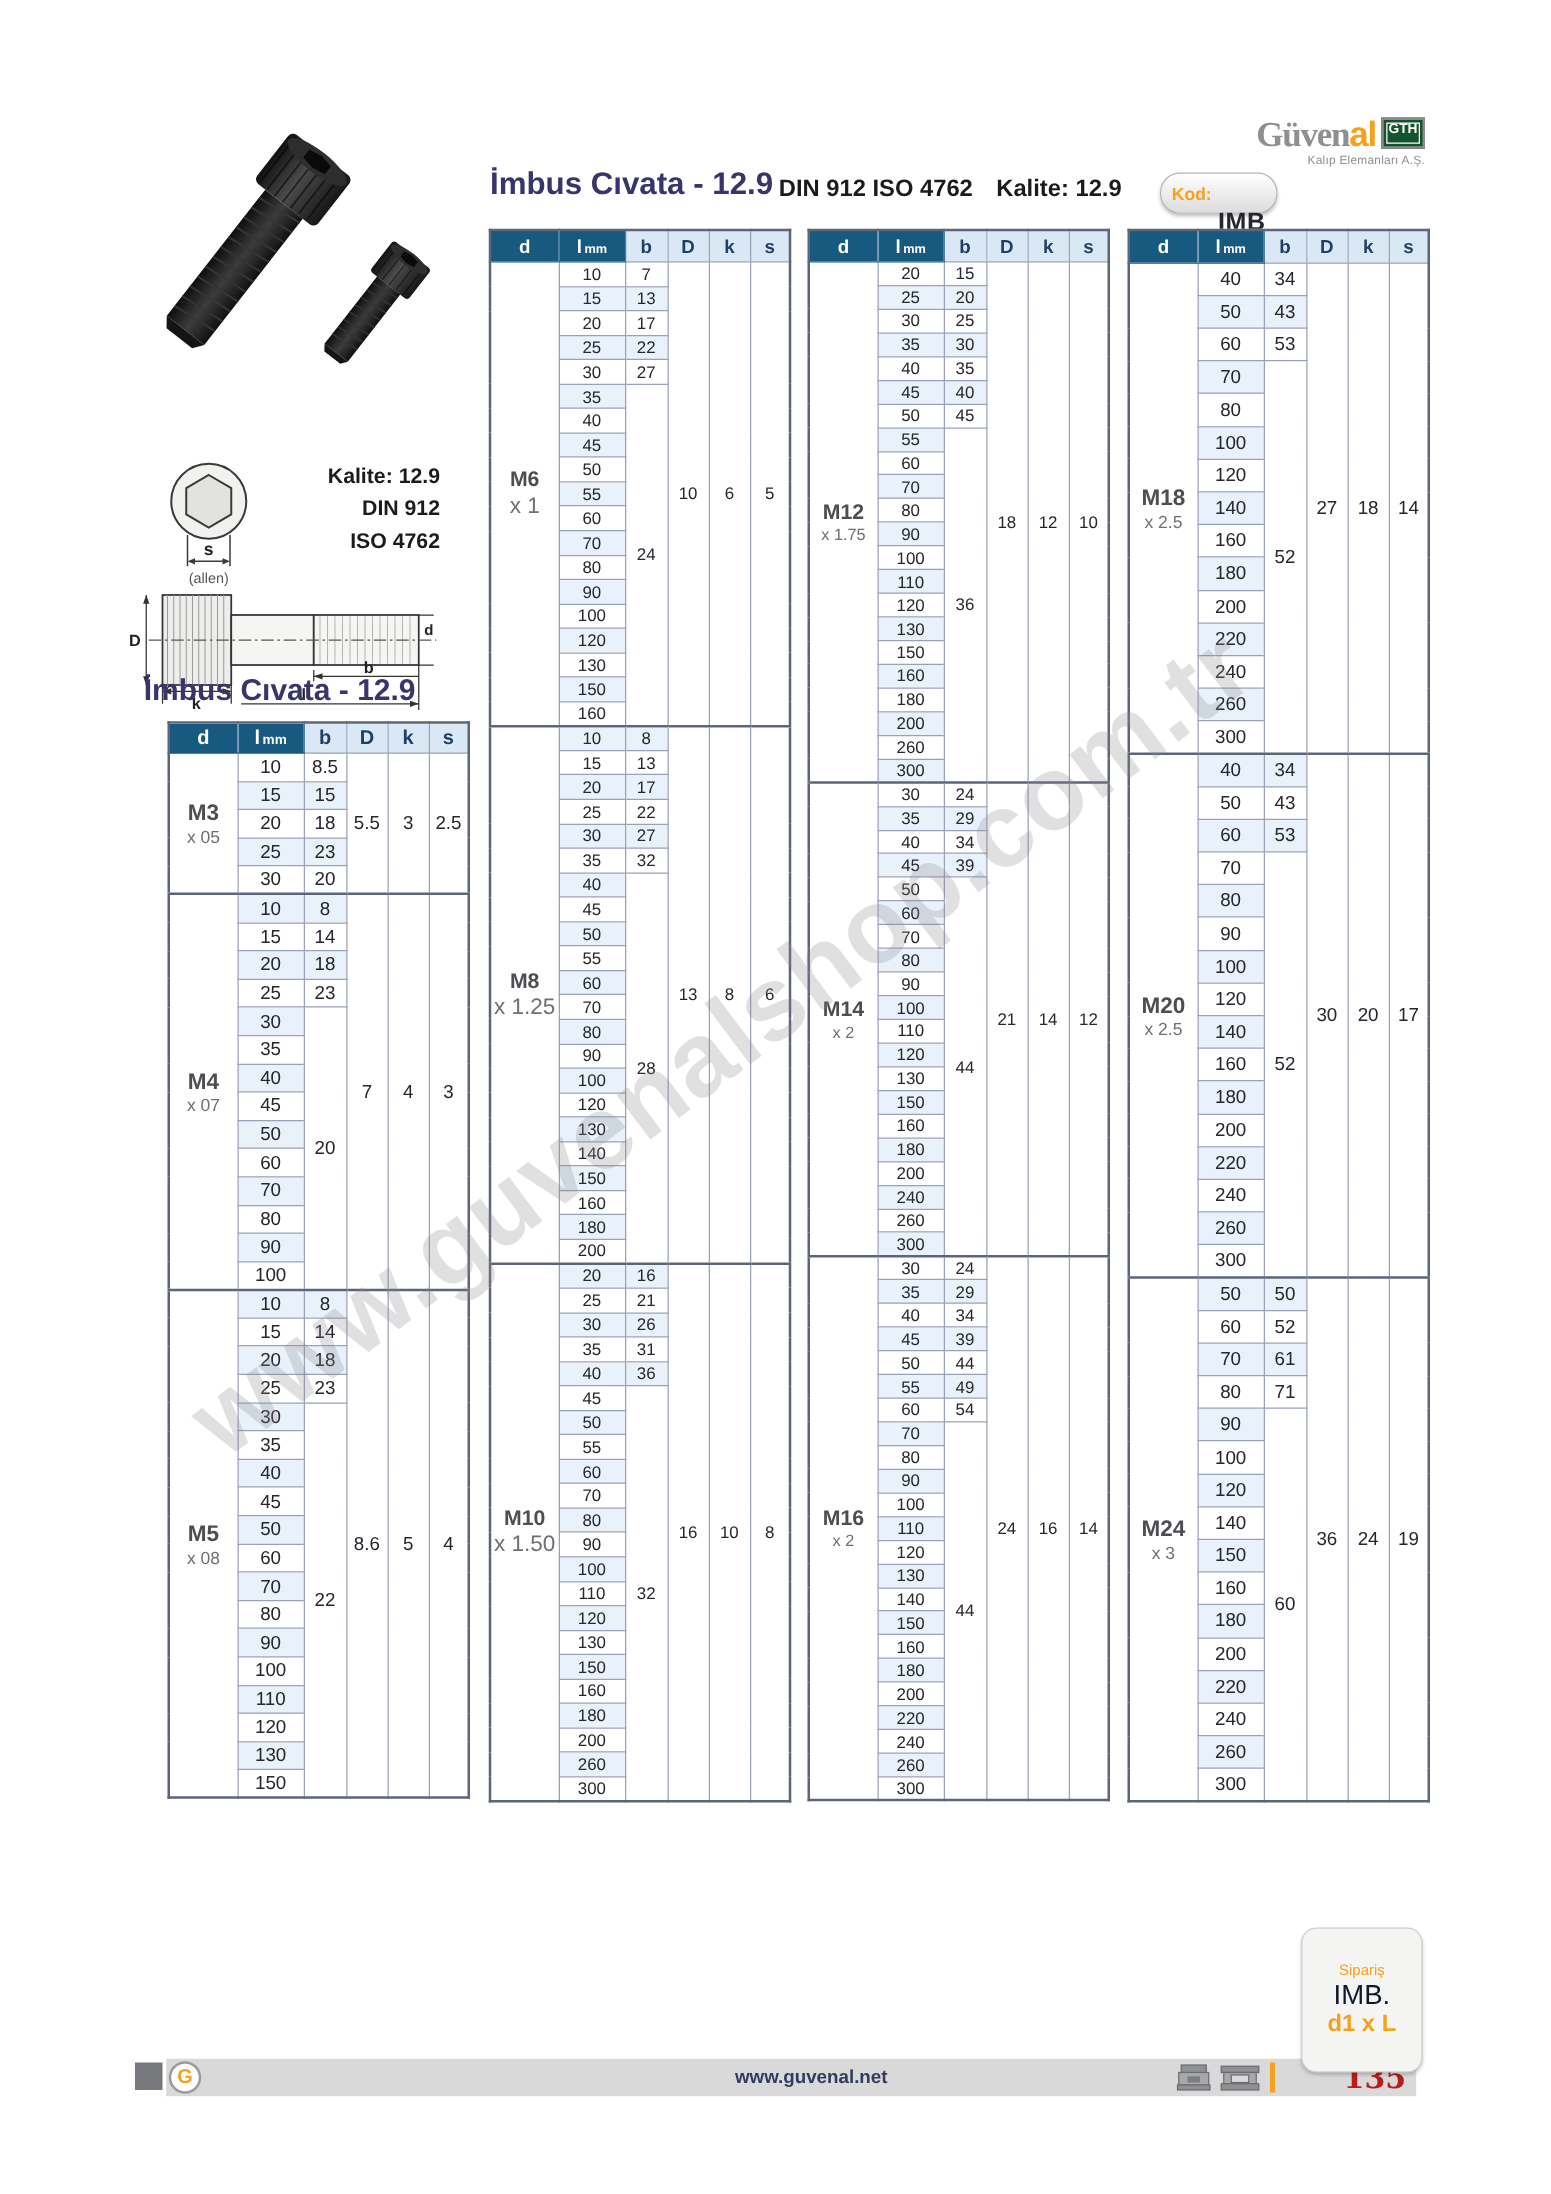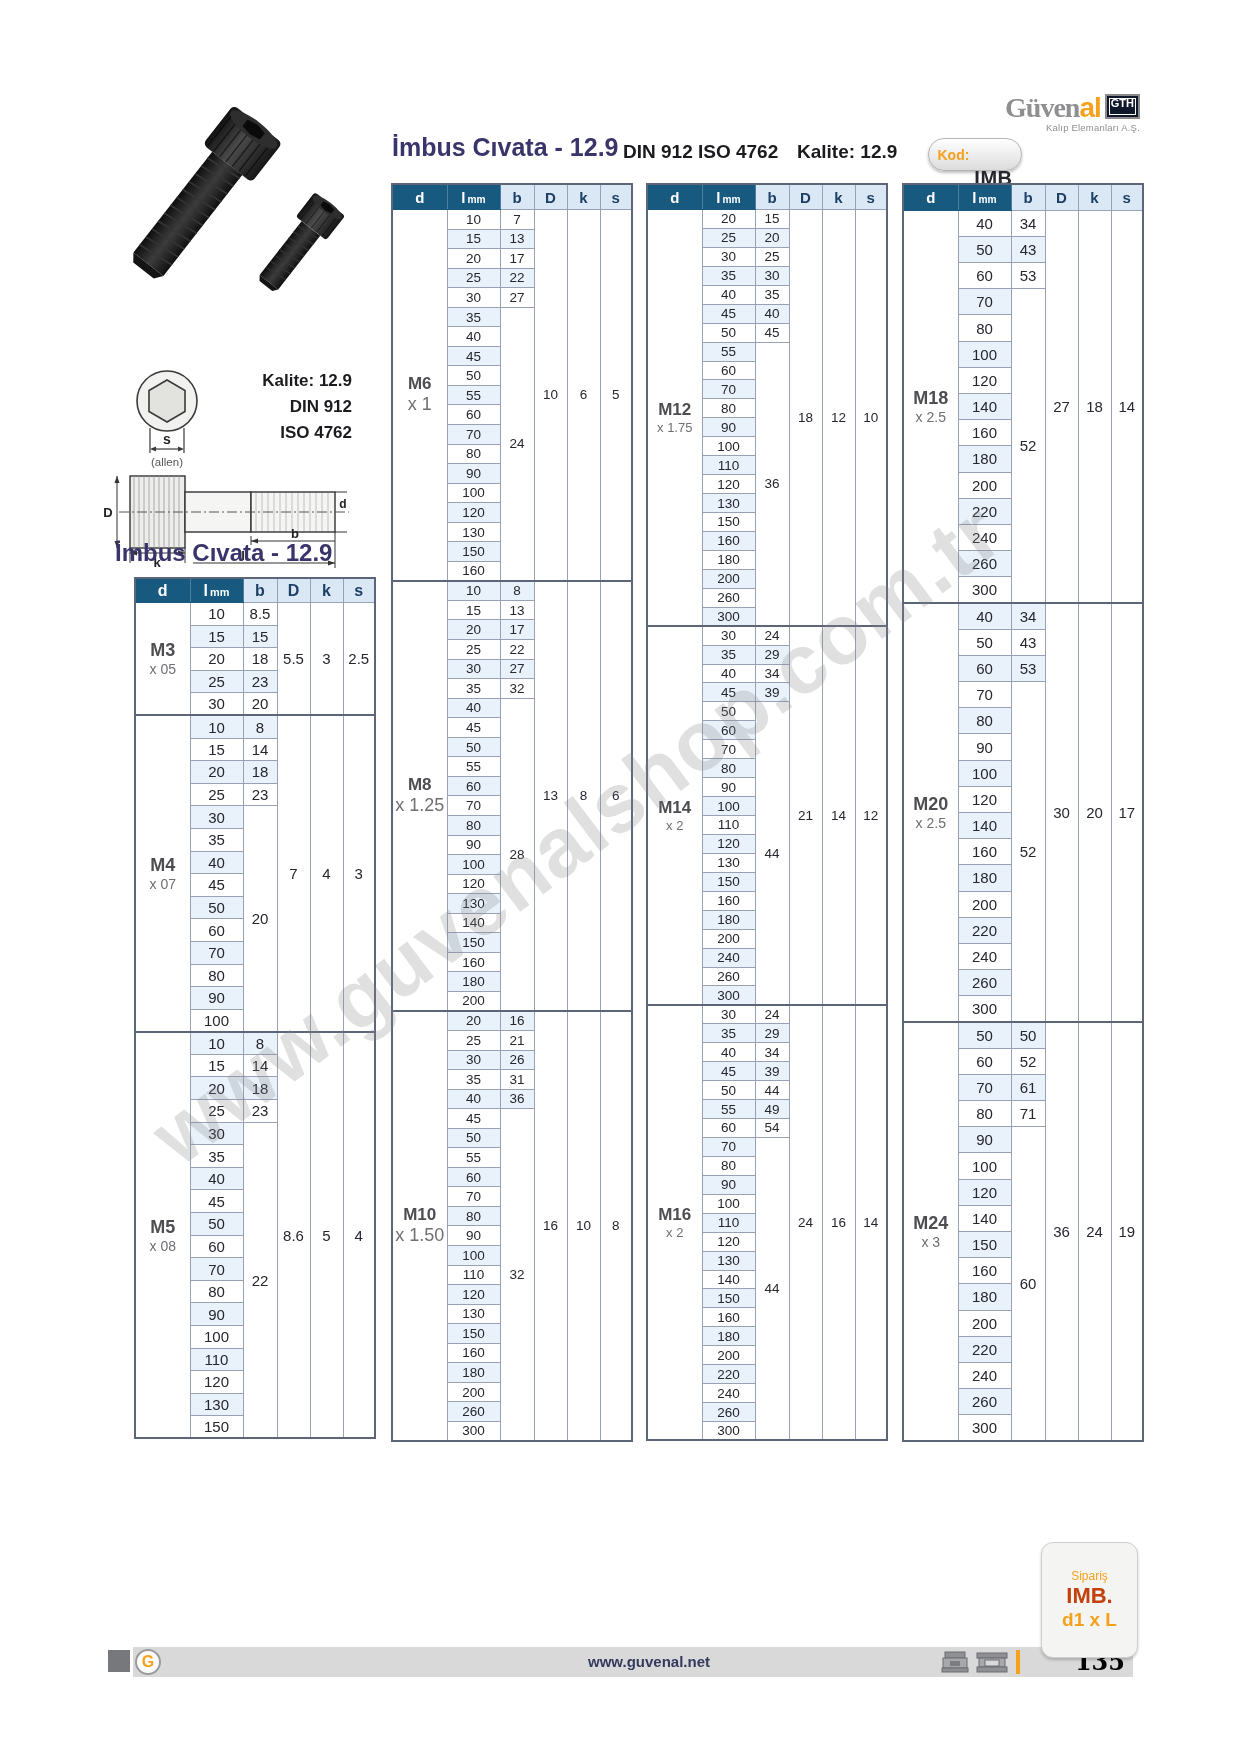--- a/index.html
+++ b/index.html
@@ -4,21 +4,21 @@
 <style>
   html,body{margin:0;padding:0;background:#fff;}
   body{width:1241px;height:1755px;position:relative;font-family:"Liberation Sans",sans-serif;-webkit-font-smoothing:antialiased;}
   #page{position:absolute;inset:0;overflow:hidden;}
 
   
   .brand{position:absolute;left:1000px;top:92px;width:140px;text-align:right;}
   .brand-line{font-weight:bold;font-size:28px;letter-spacing:-1px;white-space:nowrap;display:flex;align-items:center;justify-content:flex-end;gap:4px;}
   .brand-gray{color:#8f8f91;font-family:Liberation Serif, serif;}
   .brand-orange{color:#f5a11c;}
-  .gth{display:inline-block;background:#0f172a;color:#fff;font-size:11px;font-weight:bold;letter-spacing:0;padding:2px 4px 8px 4px;border:2px solid #8b8b8d;outline:1px solid #fff;outline-offset:-5px;line-height:11px;position:relative;top:-2px;}
+  .gth{display:inline-block;background:#14532d;color:#fff;font-size:11px;font-weight:bold;letter-spacing:0;padding:2px 4px 8px 4px;border:2px solid #8b8b8d;outline:1px solid #fff;outline-offset:-5px;line-height:11px;position:relative;top:-2px;}
   .brand-sub{font-size:9.5px;color:#8f8f91;margin-top:-2px;letter-spacing:.2px;}
 
   .page-title{position:absolute;left:392px;top:133px;font-size:25px;font-weight:bold;color:#39356b;}
   .std-text{position:absolute;left:623px;top:141px;font-size:19px;font-weight:bold;color:#1b1b1f;}
   .quality-text{position:absolute;left:797px;top:141px;font-size:19px;font-weight:bold;color:#1b1b1f;}
   .kod-badge{position:absolute;left:928px;top:138px;width:92px;height:31px;border-radius:16px;background:linear-gradient(#ffffff,#dcdcdc);border:1px solid #b5b5b5;box-shadow:0 2px 3px rgba(0,0,0,.25);display:flex;align-items:center;justify-content:center;gap:5px;}
   .kod-label{color:#f5a11c;font-size:14px;font-weight:bold;}
   .kod-value{color:#26262e;font-size:20px;font-weight:bold;letter-spacing:.5px;margin-top:48px;}
 
   
@@ -46,31 +46,31 @@
   .g2 tr{height:19.55px;} .g2{font-size:13.5px;} .g2 th{height:24px;font-size:15px;} .g2 .dname{font-size:17px;} .g2 .dpitch{font-size:18px;}
   .g3 tr{height:18.95px;} .g3{font-size:13.5px;} .g3 th{height:24px;font-size:15px;} .g3 .dname{font-size:17px;} .g3 .dpitch{font-size:13px;}
   .g4 tr{height:26.2px;} .g4{font-size:15px;} .g4 th{height:24px;font-size:15px;} .g4 .dname{font-size:18px;} .g4 .dpitch{font-size:14px;}
 
   
   .watermark{position:absolute;left:60px;top:790px;width:1020px;text-align:center;font-size:84px;font-weight:bold;color:rgba(135,135,140,.26);transform:rotate(-37deg);transform-origin:50% 50%;pointer-events:none;white-space:nowrap;letter-spacing:1px;z-index:50;}
 
   
   .order-box{position:absolute;left:1041px;top:1542px;width:95px;height:114px;background:#f4f4f3;border:1px solid #cfcfcf;border-radius:12px;box-shadow:0 2px 3px rgba(0,0,0,.2);display:flex;flex-direction:column;align-items:center;justify-content:center;gap:2px;z-index:40;}
   .ob-label{color:#f5a11c;font-size:12px;}
-  .ob-code{color:#c2410c;font-size:22px;font-weight:bold;line-height:22px;}
+  .ob-code{color:#0f172a;font-size:22px;font-weight:normal;line-height:22px;}
   .ob-formula{color:#f5a11c;font-size:19px;font-weight:bold;}
 
   
   .footer-square{position:absolute;left:108px;top:1650px;width:22px;height:22px;background:#77787b;}
   .footer-bar{position:absolute;left:133px;top:1647px;width:1000px;height:30px;background:#d9d9d9;}
   .footer-glogo{position:absolute;left:2px;top:2px;width:26px;height:26px;border-radius:50%;background:#fff;border:2px solid #9a9a9c;box-sizing:border-box;color:#f5a11c;font-weight:bold;font-size:16px;line-height:22px;text-align:center;}
   .footer-site{position:absolute;left:0;right:0;top:0;height:30px;line-height:30px;text-align:center;color:#333a5e;font-weight:bold;font-size:15px;margin-left:32px;}
   .footer-icons{position:absolute;right:125px;top:4px;display:flex;gap:7px;}
   .footer-divider{position:absolute;right:113px;top:3px;width:4px;height:24px;background:#f5a11c;}
-  .footer-page{position:absolute;right:8px;top:0;height:30px;line-height:30px;font-family:"DejaVu Serif",serif;font-size:24px;font-weight:bold;color:#000000;}
+  .footer-page{position:absolute;right:8px;top:0;height:30px;line-height:30px;font-family:"DejaVu Serif",serif;font-size:24px;font-weight:bold;color:#b91c1c;}
 </style>
 </head>
 <body>
 
 <div id="page">
 
   <svg class="photo" width="245" height="235" viewBox="0 0 245 235">
     <defs>
       <linearGradient id="mh" x1="0" y1="0" x2="1" y2="0">
         <stop offset="0" stop-color="#111"></stop>

